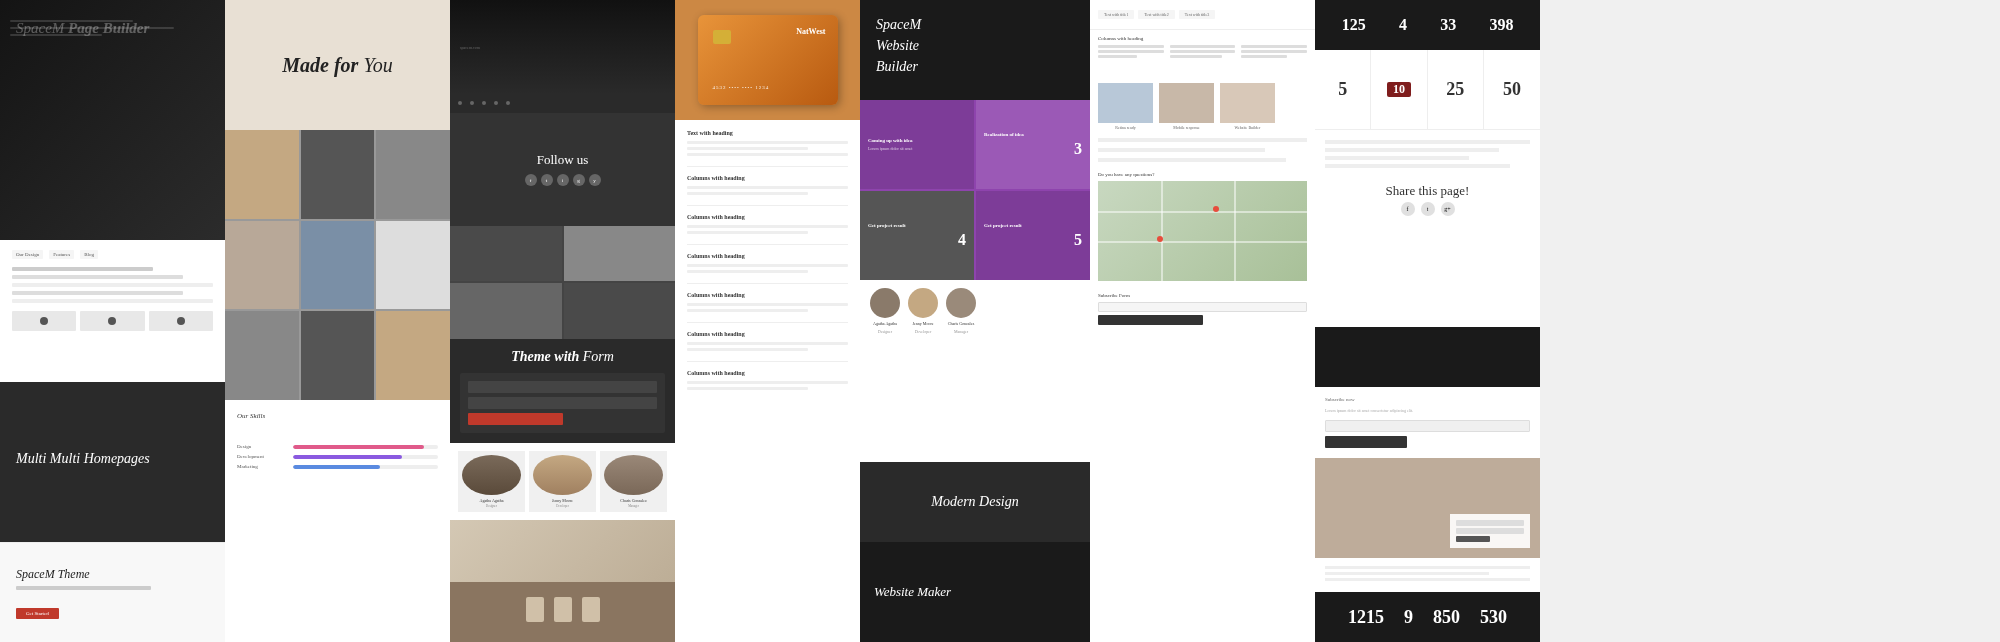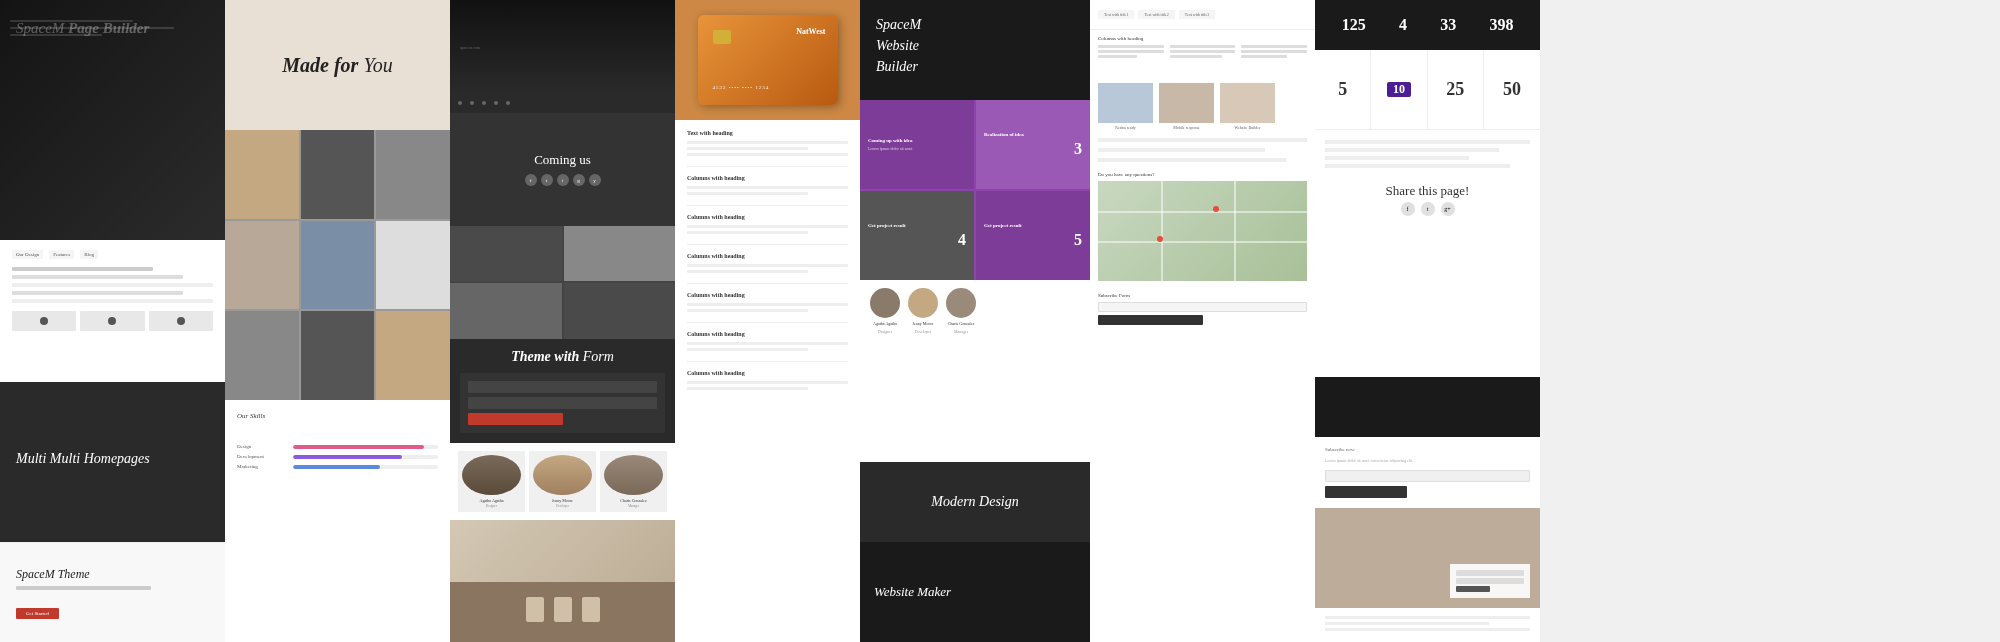--- a/index.html
+++ b/index.html
@@ -737,21 +737,21 @@
     }
 
     .stats-cell:last-child { border-right: none; }
 
     .stats-cell .big-num {
       font-size: 18px;
       font-weight: bold;
       color: #333;
     }
 
-    .stats-cell .big-num.purple { color: #8e44ad; background: #4c1d95; color: #fff; padding: 0 6px; border-radius: 2px; font-size: 12px; }
+    .stats-cell .big-num.purple { color: #8e44ad; background: #7f1d1d; color: #fff; padding: 0 6px; border-radius: 2px; font-size: 12px; }
 
     .stats-mid-content {
       padding: 10px;
       flex: 1;
     }
 
     .share-section {
       text-align: center;
       margin: 15px 0;
     }
@@ -1081,21 +1081,21 @@
     </div>
     <div class="panel-3-nav">
       <div class="nav-dot"></div>
       <div class="nav-dot"></div>
       <div class="nav-dot"></div>
       <div class="nav-dot"></div>
       <div class="nav-dot"></div>
     </div>
     <div class="panel-3-hero">
       <div class="follow-title">
-        <span>Coming</span> <span>us</span>
+        <span>Follow</span> <span>us</span>
       </div>
       <div class="social-icons">
         <div class="social-icon">f</div>
         <div class="social-icon">t</div>
         <div class="social-icon">i</div>
         <div class="social-icon">g</div>
         <div class="social-icon">y</div>
       </div>
     </div>
     <div class="panel-3-gallery">
@@ -1367,15 +1367,31 @@
         <div style="height:6px;background:#ddd;margin-bottom:2px;border-radius:1px"></div>
         <div style="height:6px;background:#ddd;margin-bottom:2px;border-radius:1px"></div>
         <div style="height:6px;background:#555;width:50%;border-radius:1px"></div>
       </div>
     </div>
     <div style="padding:8px 10px;background:#fff">
       <div style="height:3px;background:#eee;margin-bottom:3px"></div>
       <div style="height:3px;background:#eee;margin-bottom:3px;width:80%"></div>
       <div style="height:3px;background:#eee;margin-bottom:3px"></div>
     </div>
+    <div class="stats-bottom-bar" style="height:50px">
+      <div class="stats-bottom-nums">
+        <div class="bottom-stat">
+          <div class="num">1215</div>
+        </div>
+        <div class="bottom-stat">
+          <div class="num">9</div>
+        </div>
+        <div class="bottom-stat">
+          <div class="num">850</div>
+        </div>
+        <div class="bottom-stat">
+          <div class="num">530</div>
+        </div>
+      </div>
+    </div>
   </div>
 
 </div>
 
 </body></html>

